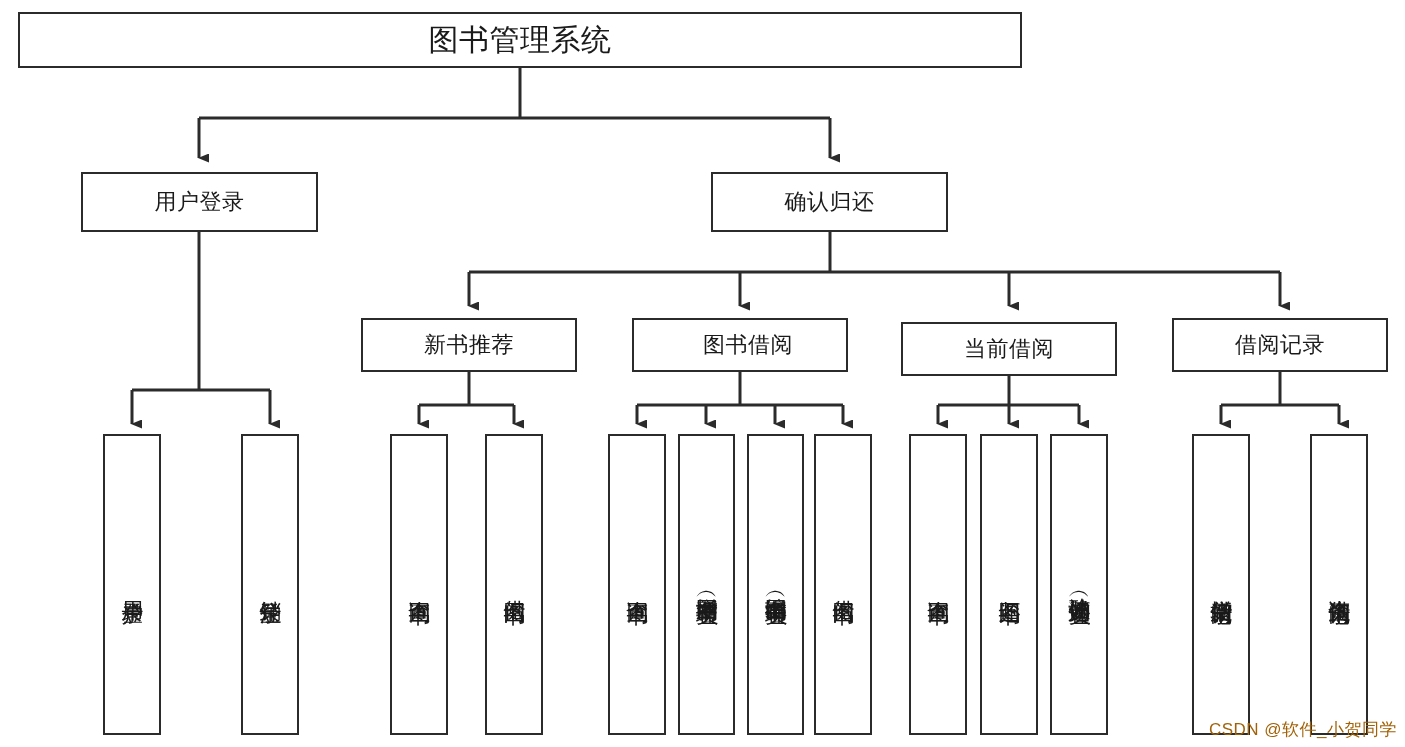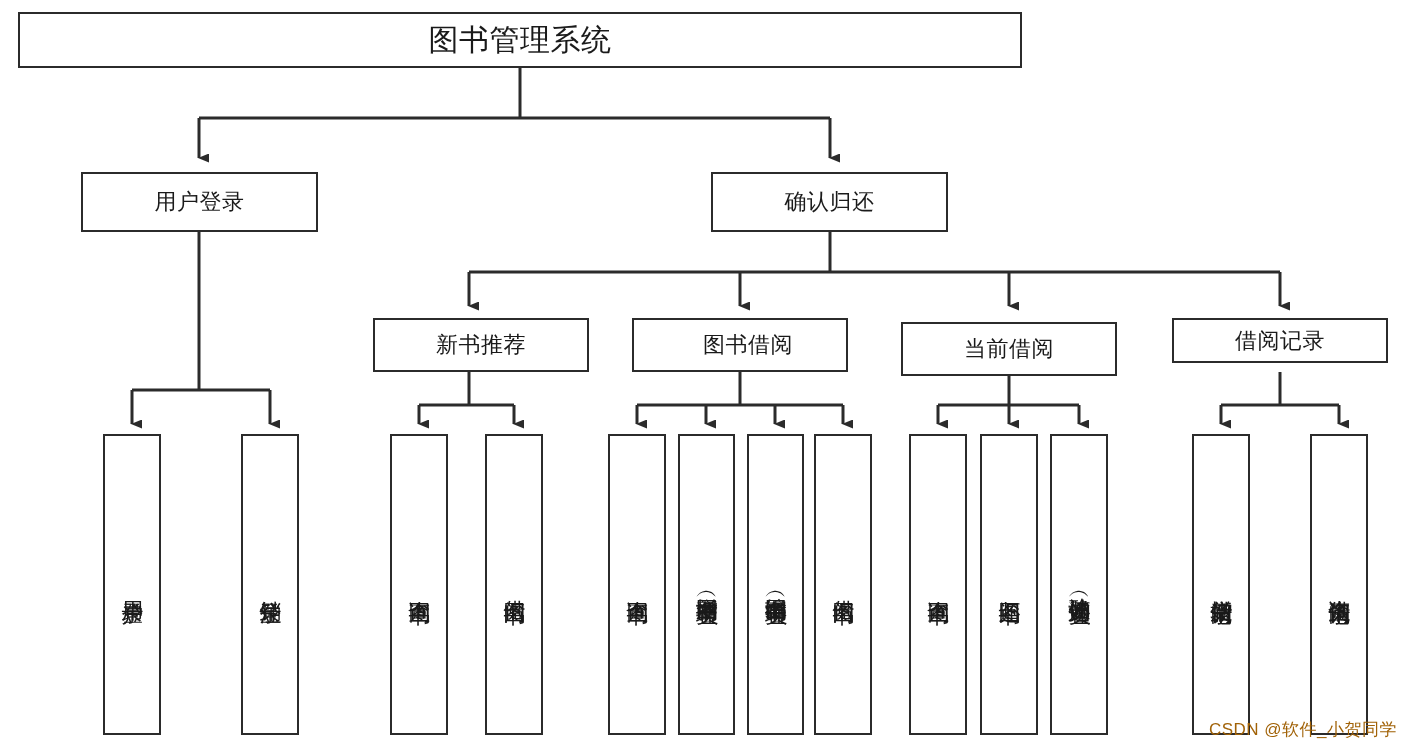--- a/index.html
+++ b/index.html
@@ -136,30 +136,30 @@
     <span class="node-label">图书管理系统</span>
   </div>
 
   <div class="node horiz" style="left:81px; top:172px; width:237px; height:60px;">
     <span class="node-label">用户登录</span>
   </div>
   <div class="node horiz" style="left:711px; top:172px; width:237px; height:60px;">
     <span class="node-label">确认归还</span>
   </div>
 
-  <div class="node horiz" style="left:373px; top:318px; width:216px; height:54px;">
+  <div class="node horiz" style="left:361px; top:318px; width:216px; height:54px;">
     <span class="node-label">新书推荐</span>
   </div>
   <div class="node horiz" style="left:632px; top:318px; width:216px; height:54px;padding-left:16px;">
     <span class="node-label">图书借阅</span>
   </div>
   <div class="node horiz" style="left:901px; top:322px; width:216px; height:54px;">
     <span class="node-label">当前借阅</span>
   </div>
-  <div class="node horiz" style="left:1172px; top:318px; width:216px; height:45px;">
+  <div class="node horiz" style="left:1172px; top:318px; width:216px; height:54px;">
     <span class="node-label">借阅记录</span>
   </div>
 
   <div class="node vert" style="left:103px; top:434px; width:58px; height:301px;">
     <span class="node-label">用户登录</span>
   </div>
   <div class="node vert" style="left:241px; top:434px; width:58px; height:301px;">
     <span class="node-label">注销登录</span>
   </div>
 

